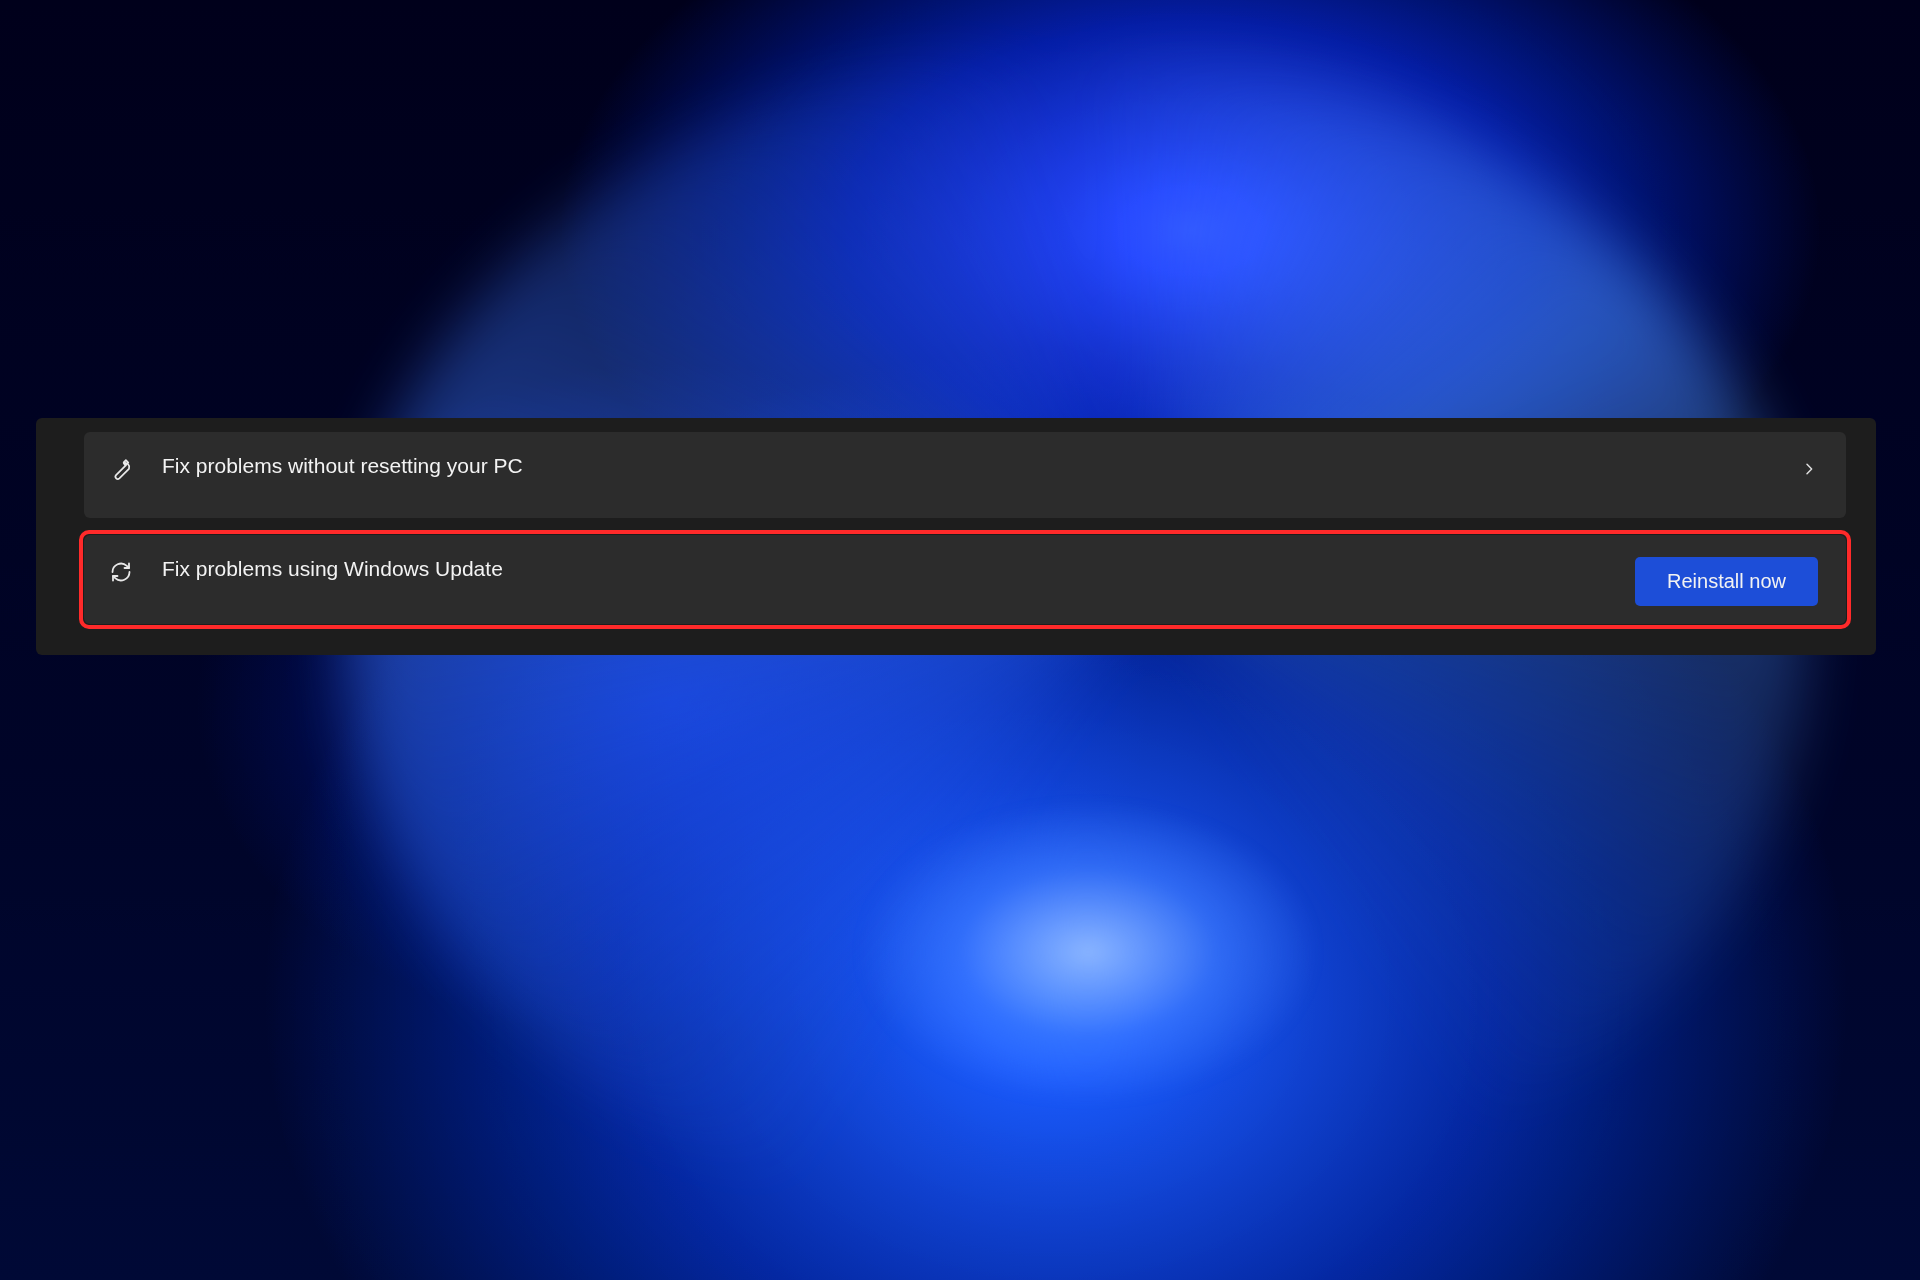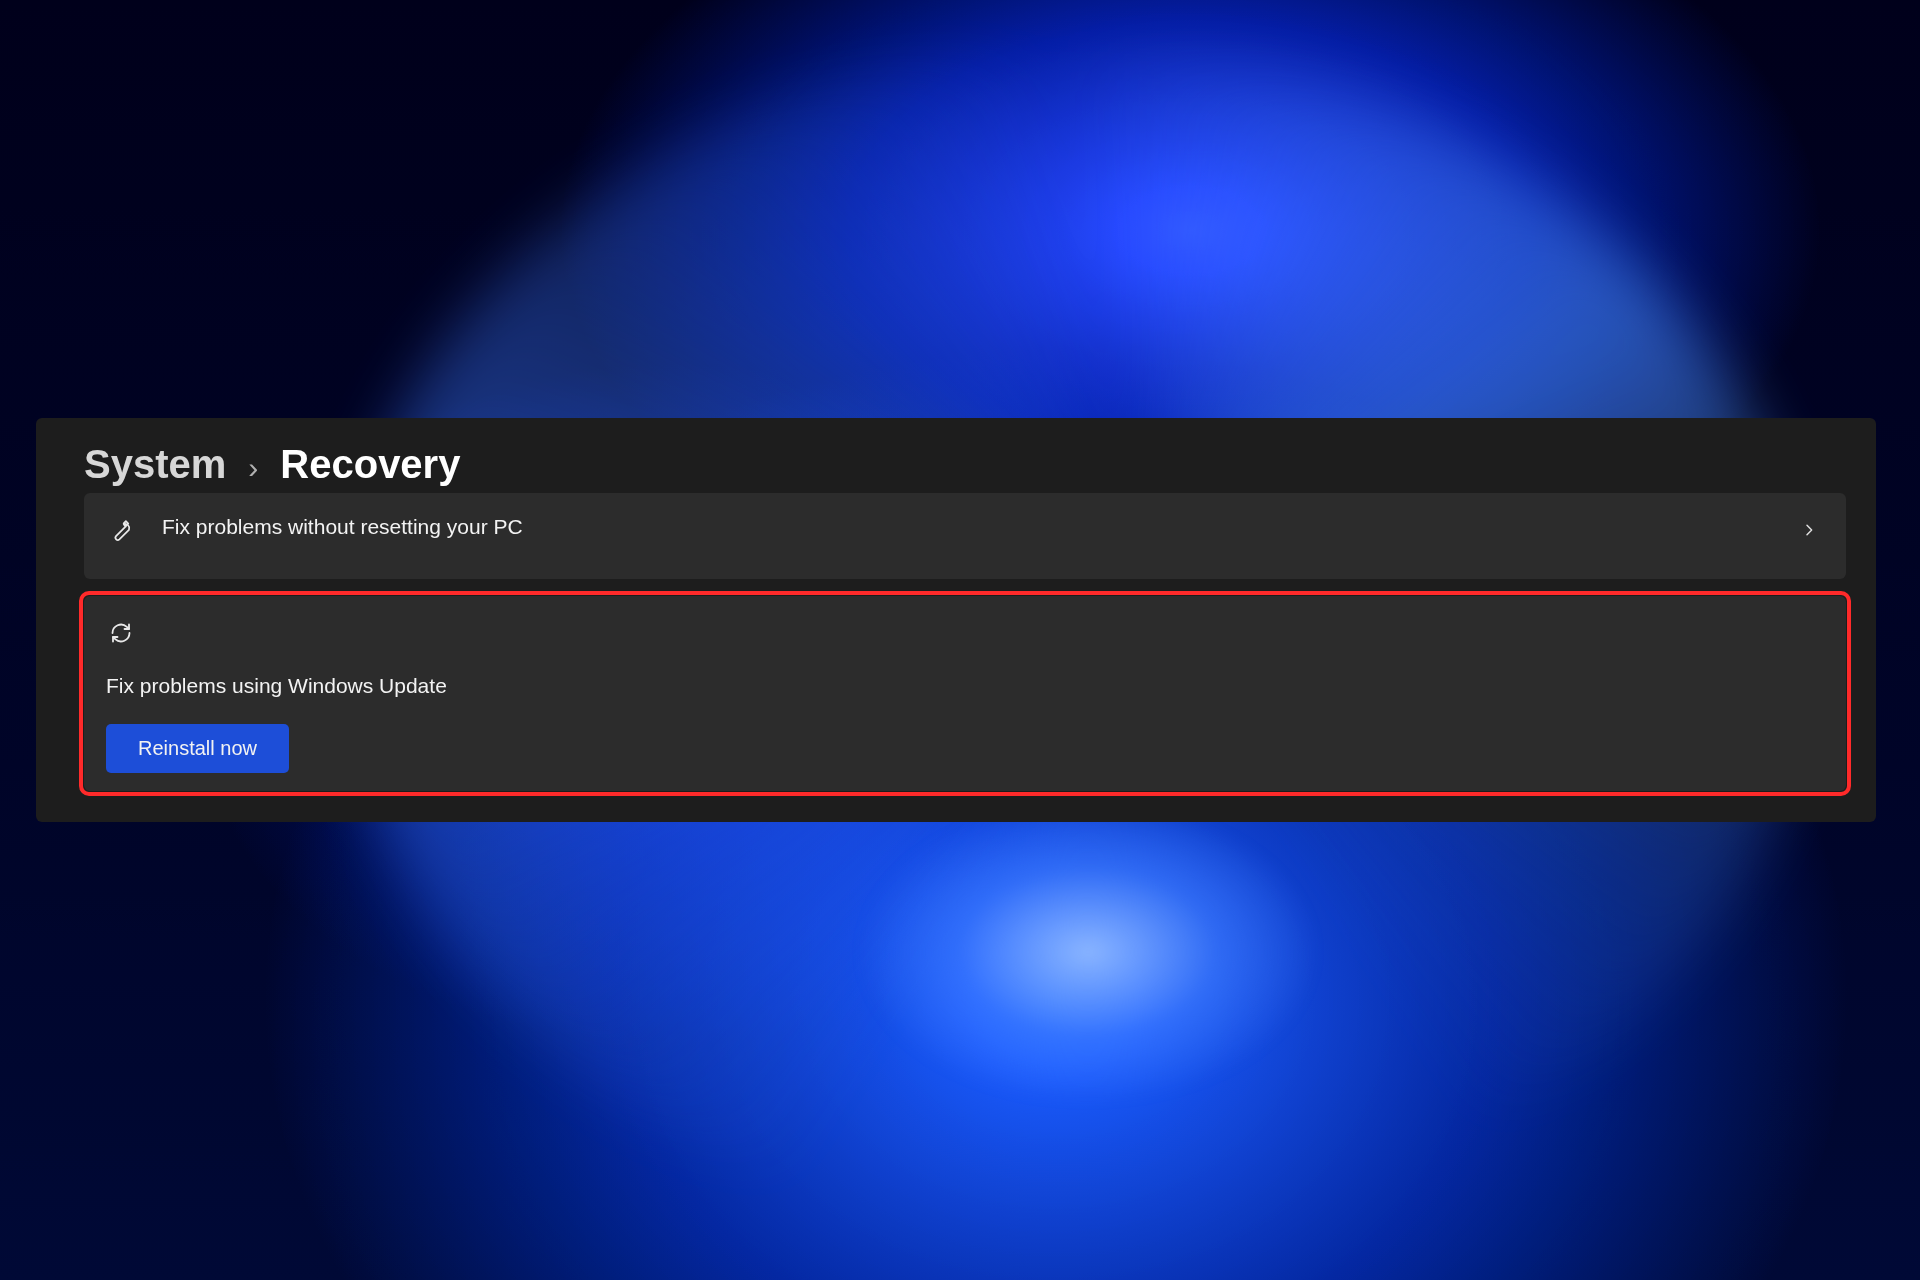--- a/index.html
+++ b/index.html
@@ -154,36 +154,31 @@
       margin: 0 -5px;
     }
     .highlight-ring::before {
       content: "";
       position: absolute;
       inset: 0;
       border: 4px solid #ff2a2a;
       border-radius: 10px;
       pointer-events: none;
     }
-    .highlight-ring .card { margin: 0; flex-direction: column; }
+    .highlight-ring .card { margin: 0; }
   </style>
 </head>
 <body>
 
 <div class="wallpaper"></div>
 <div class="bloom-swirl"></div>
 <div class="bloom-highlight"></div>
 
 <div class="settings-panel">
 
-  <div class="breadcrumb">
-    <span class="breadcrumb-parent">System</span>
-    <span class="breadcrumb-sep">›</span>
-    <span class="breadcrumb-current">Recovery</span>
-  </div>
 
 
   <div class="card-stack">
 
     <div class="card clickable">
       <span class="icon">
         <svg viewBox="0 0 24 24" width="26" height="26" fill="none" stroke="currentColor" stroke-width="1.6" stroke-linecap="round" stroke-linejoin="round">
           <path d="M14.5 6.5a4 4 0 0 1 4.9 5.1l-0.1 0.3-8.8 8.8a2.2 2.2 0 0 1-3.1-3.1l8.8-8.8 0.3-0.1a4 4 0 0 1-2-2.2z"></path>
           <path d="M16.5 3.8l2.2 2.2-2 2-2.2-2.2z"></path>
         </svg>

